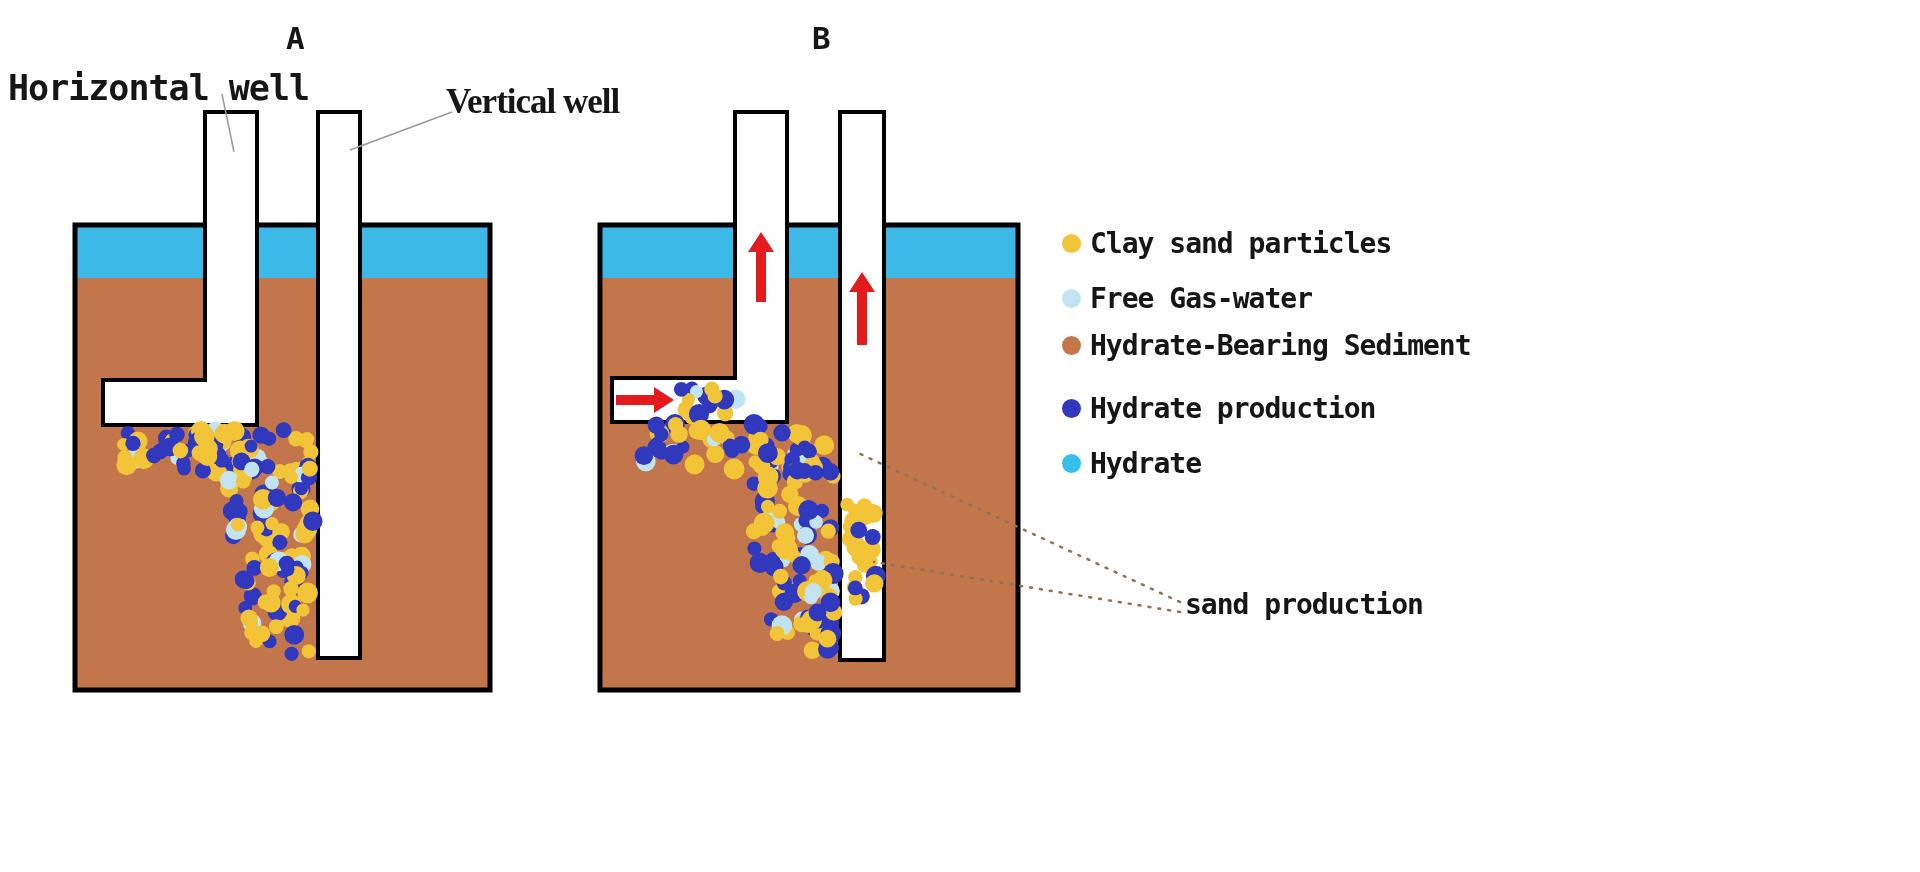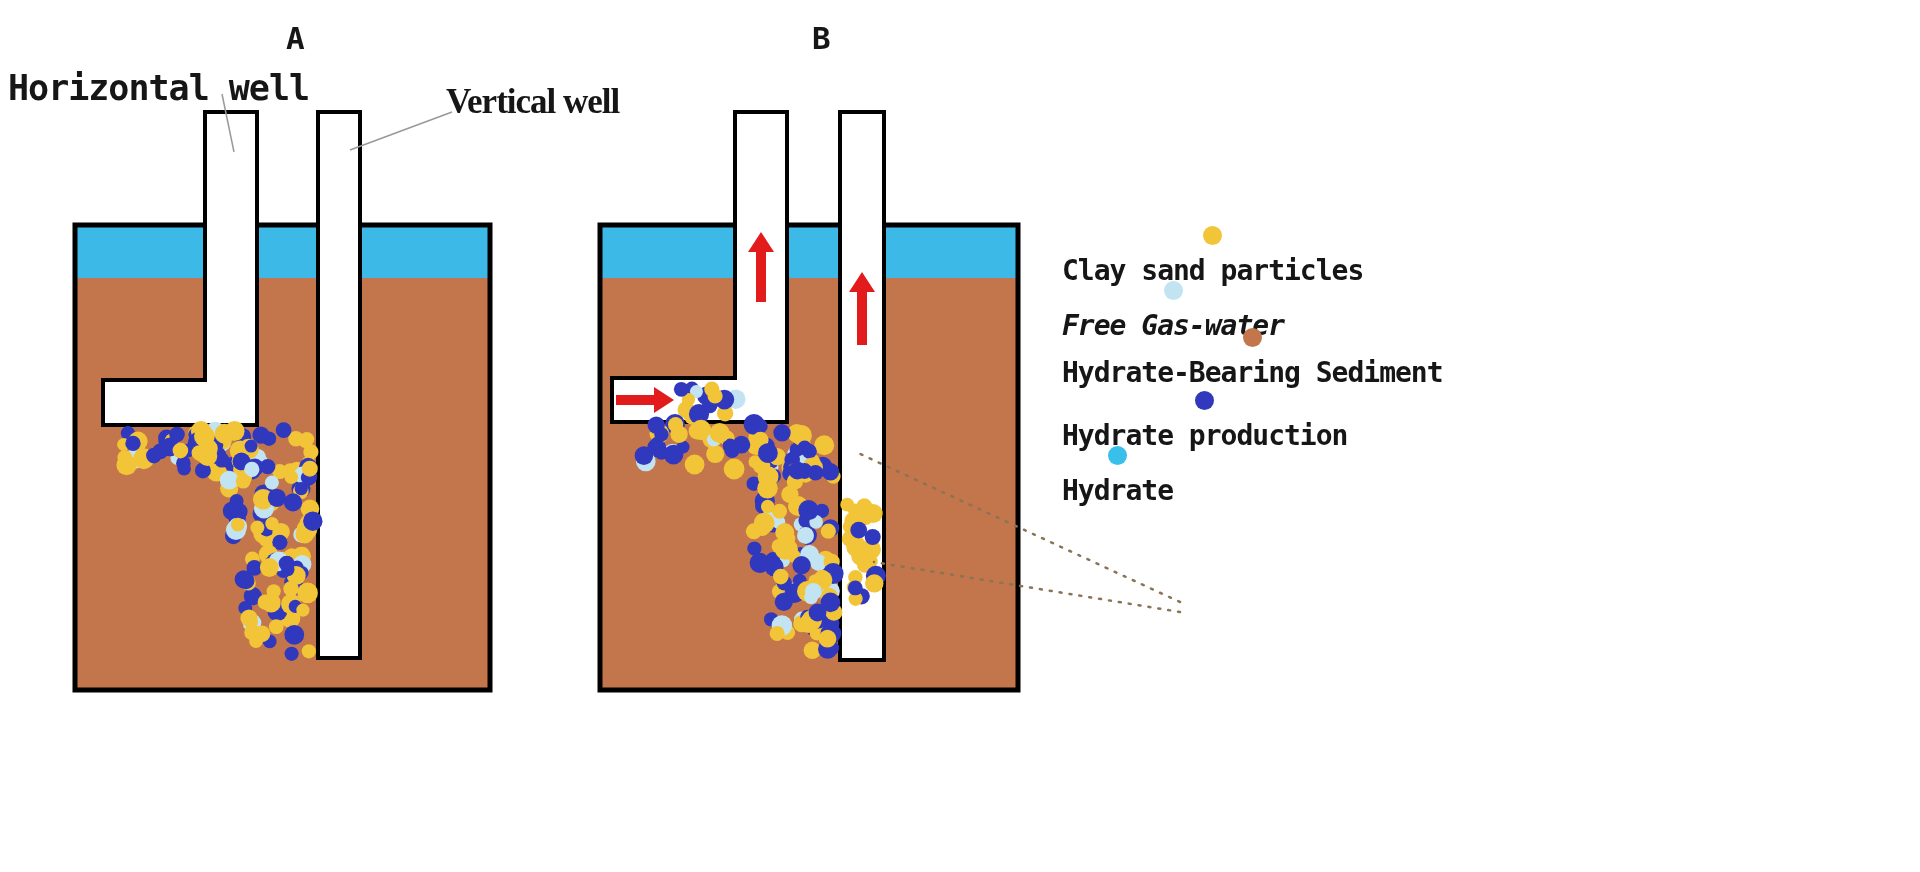--- a/index.html
+++ b/index.html
@@ -20,21 +20,20 @@
   }
   .panel-title{font-size:31px;}
   .well-label{font-size:35px;}
   .legend-row{
     position:absolute;
     left:1062px;
     display:flex;
     align-items:center;
     gap:9px;
     height:34px;
-    flex-direction:column;
   }
   .legend-label{
     font-size:28px;
     font-weight:700;
     color:#161616;
     white-space:nowrap;
     letter-spacing:-1px;
   }
   .dot{
     width:19px;height:19px;border-radius:50%;
@@ -445,31 +444,32 @@
   <div class="txt panel-title" style="left:286px;top:20px;">A</div>
   <div class="txt panel-title" style="left:812px;top:20px;">B</div>
 
   <div class="txt well-label" style="left:8px;top:68px;">Horizontal well</div>
   <div class="txt well-label" style="left:446px;top:82px;font-family:Liberation Serif, serif;">Vertical well</div>
 
   <div class="legend-row" style="top:226px;">
     <span class="dot" style="background: rgb(242, 196, 55);"></span>
     <span class="legend-label">Clay sand particles</span>
   </div>
-  <div class="legend-row" style="top:281px;font-style:italic;">
+  <div class="legend-row" style="top:281px;">
     <span class="dot" style="background: rgb(194, 228, 242);"></span>
     <span class="legend-label">Free Gas-water</span>
   </div>
   <div class="legend-row" style="top:328px;">
     <span class="dot" style="background: rgb(195, 118, 75);"></span>
     <span class="legend-label">Hydrate-Bearing Sediment</span>
   </div>
   <div class="legend-row" style="top:391px;">
     <span class="dot" style="background: rgb(48, 56, 190);"></span>
     <span class="legend-label">Hydrate production</span>
   </div>
   <div class="legend-row" style="top:446px;">
     <span class="dot" style="background: rgb(56, 192, 234);"></span>
     <span class="legend-label">Hydrate</span>
   </div>
 
+  <div class="txt sand-label" style="left:1185px;top:588px;">sand production</div>
 
 </div>
 
 </body></html>

